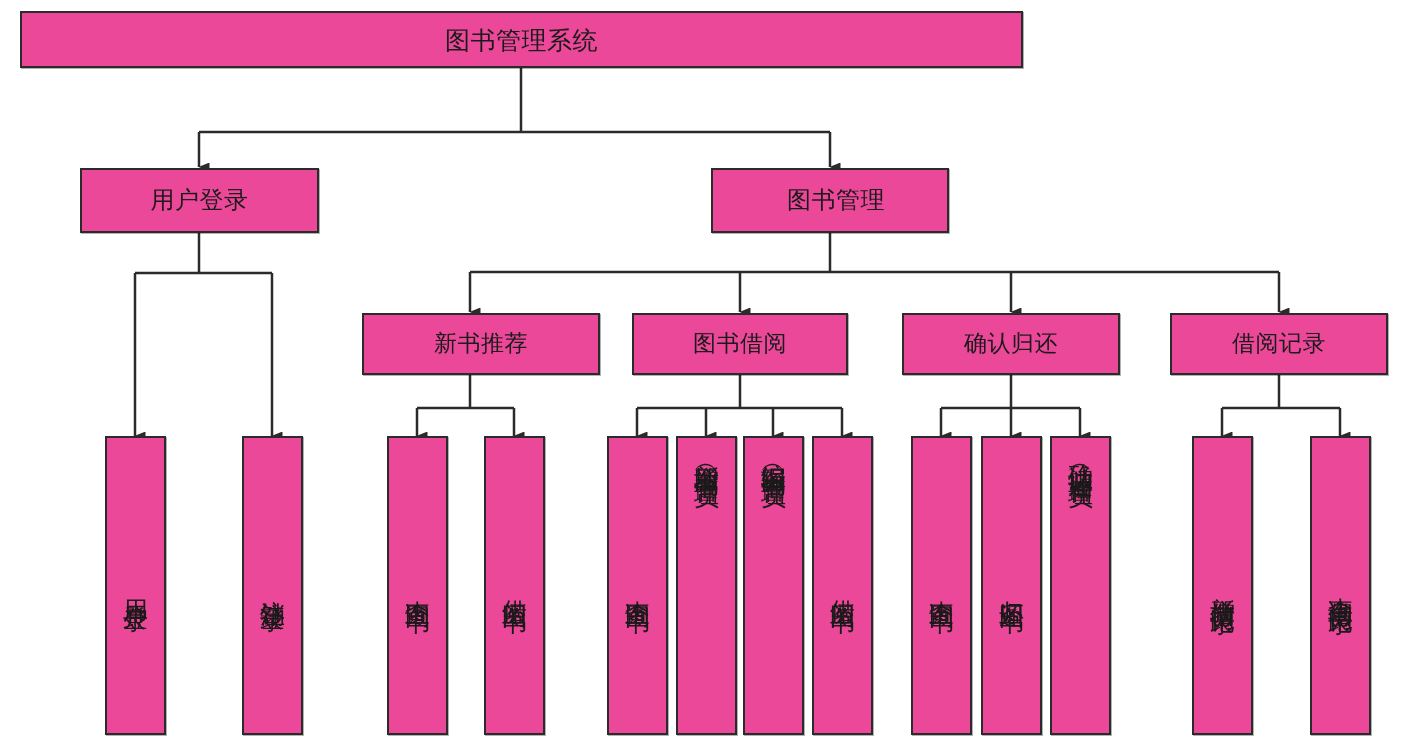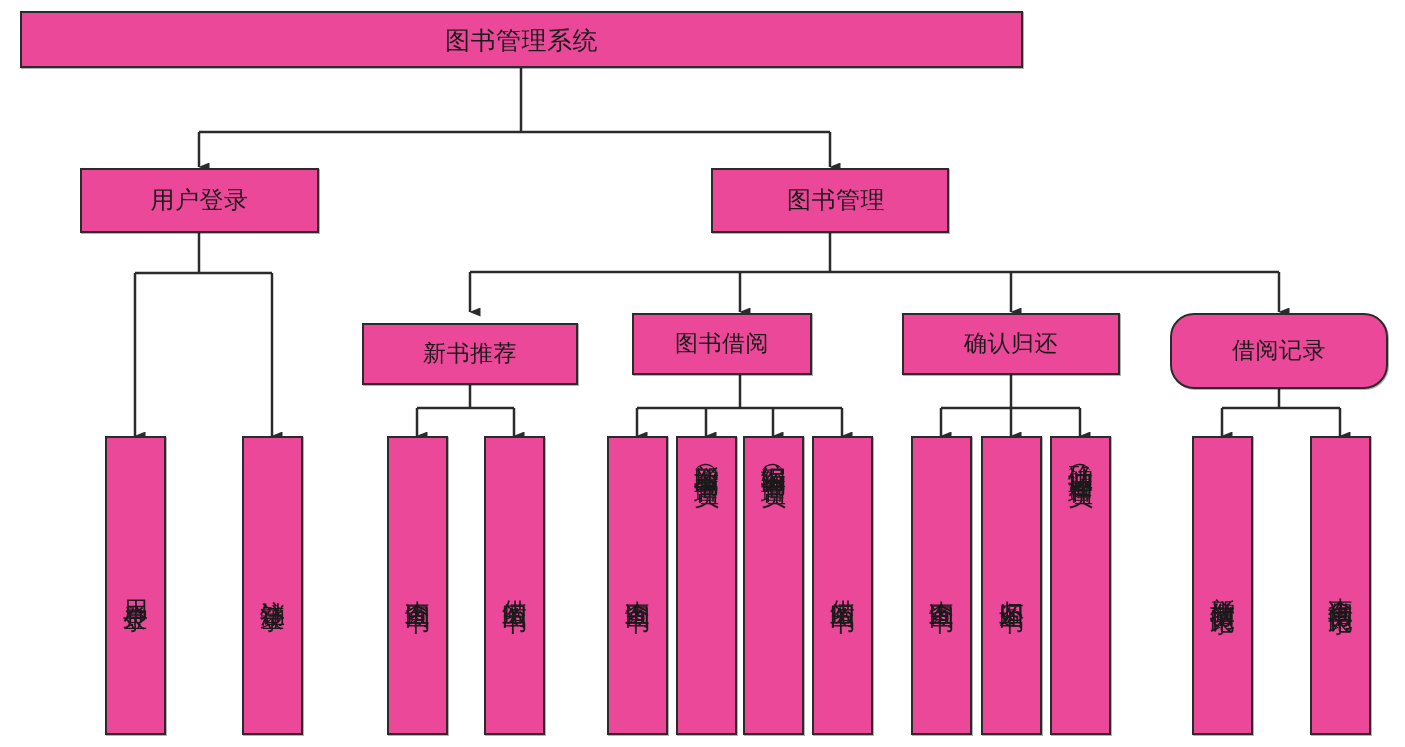--- a/index.html
+++ b/index.html
@@ -137,30 +137,30 @@
     <span class="node-label">图书管理系统</span>
   </div>
 
   <div class="node-box level-2" style="left:80px; top:168px; width:239px; height:65px;">
     <span class="node-label">用户登录</span>
   </div>
   <div class="node-box level-2" style="left:711px; top:168px; width:238px; height:65px;padding-left:12px;">
     <span class="node-label">图书管理</span>
   </div>
 
-  <div class="node-box level-3" style="left:362px; top:323px; width:216px; height:62px;justify-content:center;">
+  <div class="node-box level-3" style="left:362px; top:313px; width:238px; height:62px;justify-content:center;">
     <span class="node-label">新书推荐</span>
   </div>
-  <div class="node-box level-3" style="left:632px; top:313px; width:180px; height:62px;text-align:center;">
+  <div class="node-box level-3" style="left:632px; top:313px; width:216px; height:62px;text-align:center;">
     <span class="node-label">图书借阅</span>
   </div>
   <div class="node-box level-3" style="left:902px; top:313px; width:218px; height:62px;">
     <span class="node-label">确认归还</span>
   </div>
-  <div class="node-box level-3" style="left:1170px; top:313px; width:218px; height:76px;border-radius:24px;">
+  <div class="node-box level-3" style="left:1170px; top:313px; width:218px; height:62px;">
     <span class="node-label">借阅记录</span>
   </div>
 
   <div class="node-box leaf leaf-mid" style="left:105px; top:436px; width:61px; height:299px;">
     <span class="node-label">用户登录</span>
   </div>
   <div class="node-box leaf leaf-mid" style="left:242px; top:436px; width:61px; height:299px;">
     <span class="node-label">注销登录</span>
   </div>
 

